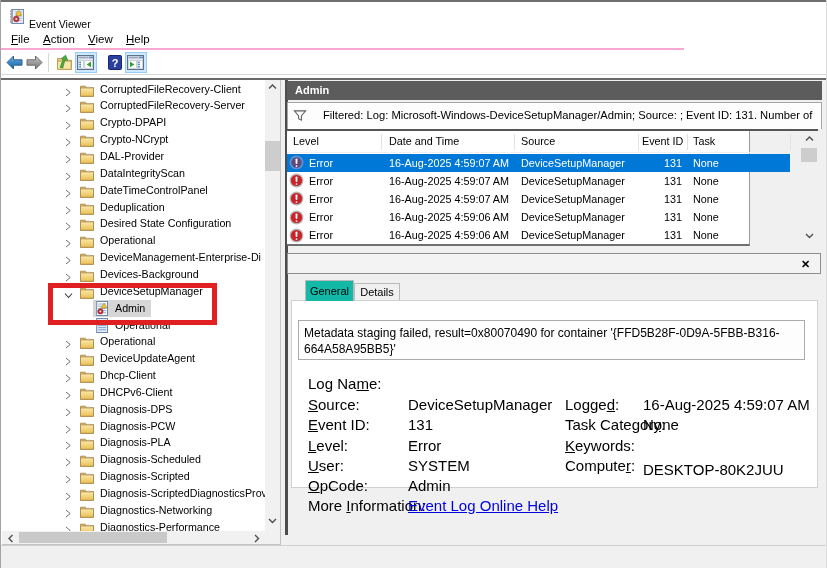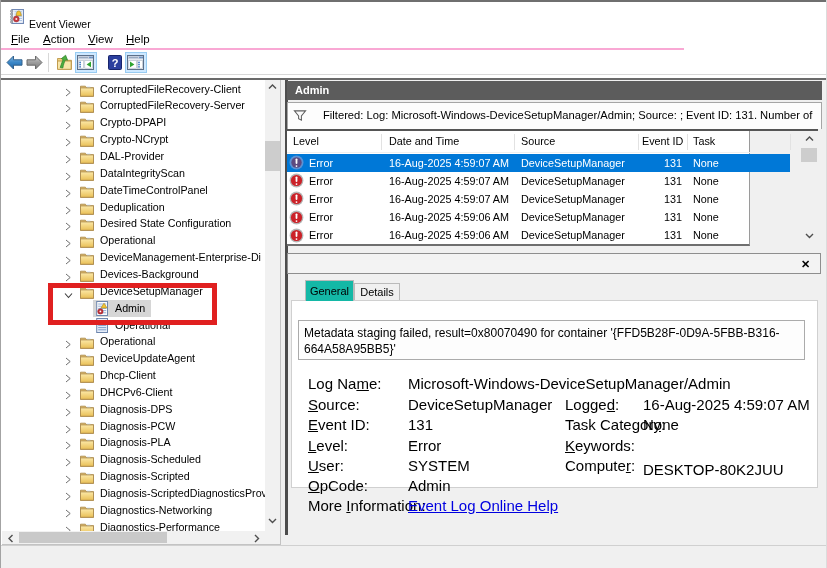--- a/index.html
+++ b/index.html
@@ -717,21 +717,20 @@
 </div>
 
 <div class="a" id="evhead">
   <span class="a" style="left:513px;top:1px;font-weight:bold;font-size:11px">✕</span>
 </div>
 <div class="a" id="tabGeneral">General</div>
 <div class="a" id="tabDetails">Details</div>
 <div class="a" id="tabpage">
   <div class="a" id="msgbox">Metadata staging failed, result=0x80070490 for container '{FFD5B28F-0D9A-5FBB-B316-664A58A95BB5}'</div>
   <div class="fl" style="left:16px;top:74px">Log Na<u>m</u>e:</div>
-    <div class="fl" style="left:116px;top:74px">Microsoft-Windows-DeviceSetupManager/Admin</div>
   <div class="fl" style="left:16px;top:95px"><u>S</u>ource:</div>
     <div class="fl" style="left:116px;top:95px">DeviceSetupManager</div>
   <div class="fl" style="left:273px;top:95px">Logge<u>d</u>:</div>
     <div class="fl" style="left:351px;top:95px">16-Aug-2025 4:59:07 AM</div>
   <div class="fl" style="left:16px;top:115px"><u>E</u>vent ID:</div>
     <div class="fl" style="left:116px;top:115px">131</div>
   <div class="fl" style="left:273px;top:115px">Task Categor<u>y</u>:</div>
     <div class="fl" style="left:351px;top:115px">None</div>
   <div class="fl" style="left:16px;top:136px"><u>L</u>evel:</div>
     <div class="fl" style="left:116px;top:136px">Error</div>

